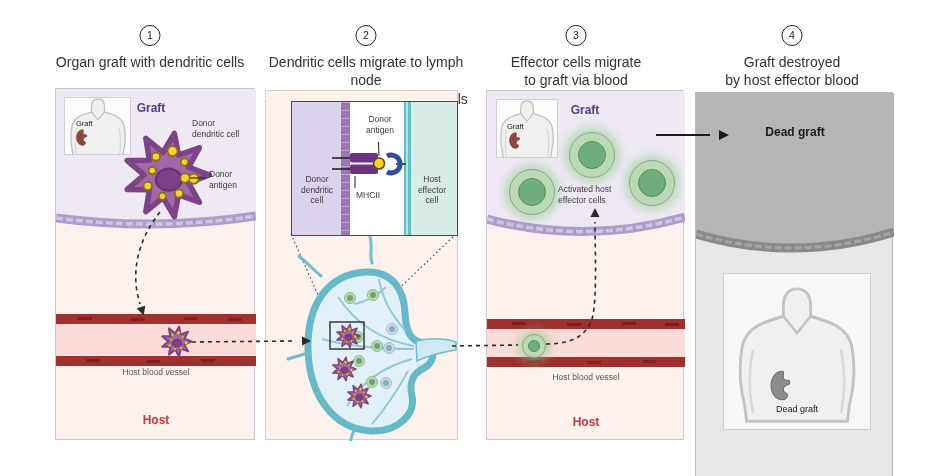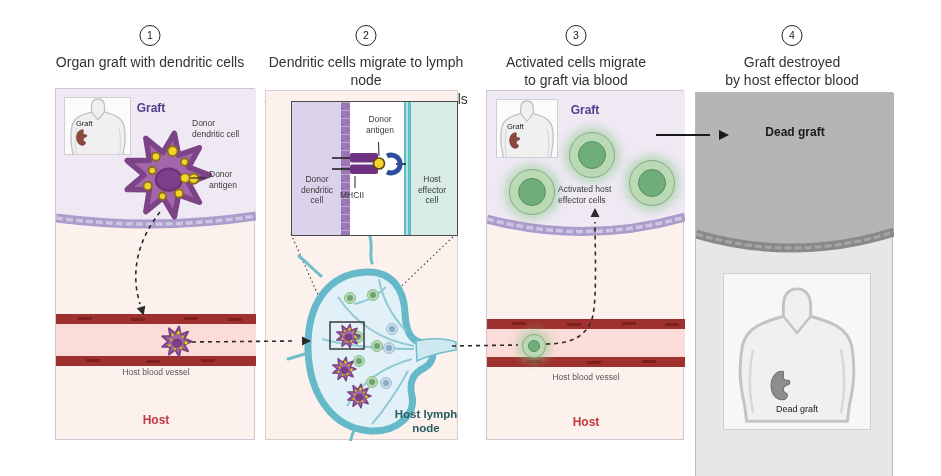--- a/index.html
+++ b/index.html
@@ -66,21 +66,21 @@
     <div class="step-circle">1</div>
     <div class="step-label pre">Organ graft with dendritic cells</div>
   </div>
   <div class="step-header" style="left:256px;top:25px;">
     <div class="step-circle">2</div>
     <div class="step-label pre">Dendritic cells migrate to lymph node
 &amp; spleen, activating effector cells</div>
   </div>
   <div class="step-header" style="left:466px;top:25px;">
     <div class="step-circle">3</div>
-    <div class="step-label pre">Activated cells migrate
+    <div class="step-label pre">Effector cells migrate
 to graft via blood</div>
   </div>
   <div class="step-header" style="left:682px;top:25px;">
     <div class="step-circle">4</div>
     <div class="step-label pre">Graft destroyed
 by host effector blood</div>
   </div>
 
   <div class="panel" style="left:55px;top:88px;width:200px;height:352px;background:#fdf1ee;border:1px solid #cfc6d4;">
     <svg class="bgart" width="200" height="352" viewBox="0 0 200 352">
@@ -202,30 +202,28 @@
         <line x1="104" y1="62" x2="114" y2="62" stroke="#222" stroke-width="1.6"></line>
         <rect x="58" y="51" width="28" height="9.5" rx="2" fill="#6f3181"></rect>
         <rect x="58" y="62.5" width="28" height="9.5" rx="2" fill="#6f3181"></rect>
         <path d="M95,54 A9,9 0 1 1 95,70" fill="none" stroke="#2b4f9c" stroke-width="5"></path>
         <circle cx="87" cy="61.5" r="5.5" fill="#f6d32b" stroke="#5a4a12" stroke-width="1.6"></circle>
         <line x1="86.5" y1="40" x2="87" y2="54" stroke="#222" stroke-width="1"></line>
         <line x1="63" y1="74" x2="63" y2="86" stroke="#222" stroke-width="1"></line>
       </svg>
       <div class="abs small-label pre" style="left:58px;top:12px;width:60px;text-align:center;">Donor
 antigen</div>
-      <div class="abs small-label" style="left:48px;top:88px;width:40px;text-align:left;">MHCII</div>
+      <div class="abs small-label" style="left:48px;top:88px;width:40px;text-align:right;">MHCII</div>
       <div class="abs small-label pre" style="left:0px;top:72px;width:50px;text-align:center;">Donor
 dendritic
 cell</div>
       <div class="abs small-label pre" style="left:116px;top:72px;width:48px;text-align:center;">Host
 effector
 cell</div>
     </div>
-    <div class="abs pre" style="left:122px;top:316px;width:76px;text-align:center;font-weight:bold;font-size:11.5px;color:#265c5f;line-height:1.25;">Host lymph
-node</div>
   </div>
 
   <div class="panel" style="left:486px;top:90px;width:198px;height:350px;background:#fdf1ee;border:1px solid #cfc6d4;">
     <svg class="bgart" width="198" height="350" viewBox="0 0 198 350">
       <path d="M0,0 H198 V125 Q99,152 0,127 Z" fill="#efe9f4"></path>
       <path d="M0,128 Q99,154 198,126" fill="none" stroke="#ab9dcb" stroke-width="9"></path>
       <path d="M0,128 Q99,154 198,126" fill="none" stroke="#cfc5e3" stroke-width="3.5" stroke-dasharray="7 3"></path>
       <rect x="0" y="228" width="198" height="10" fill="#9e302d"></rect>
       <rect x="0" y="238" width="198" height="28" fill="#fbdcd8"></rect>
       <rect x="0" y="266" width="198" height="10" fill="#9e302d"></rect>

